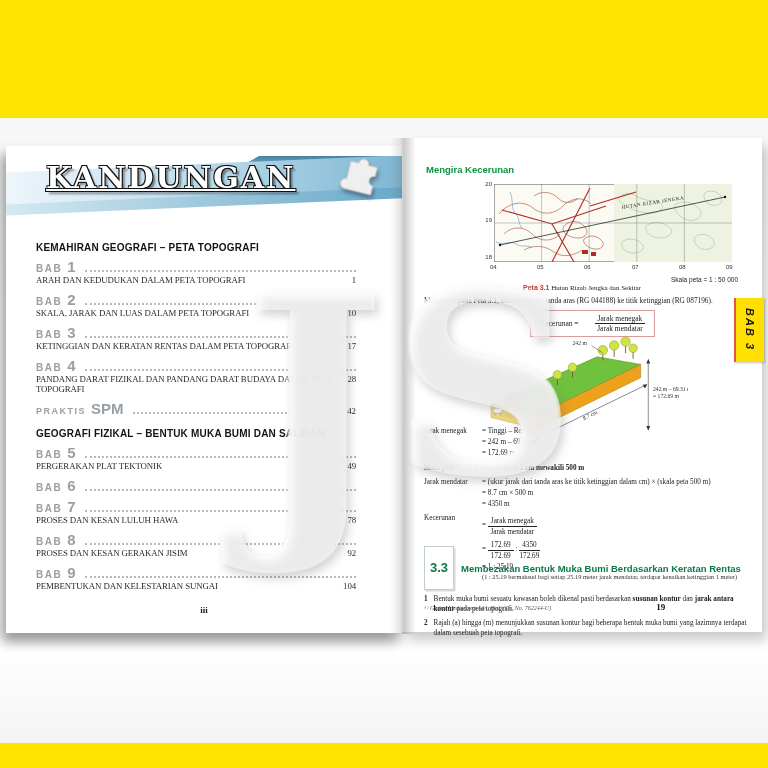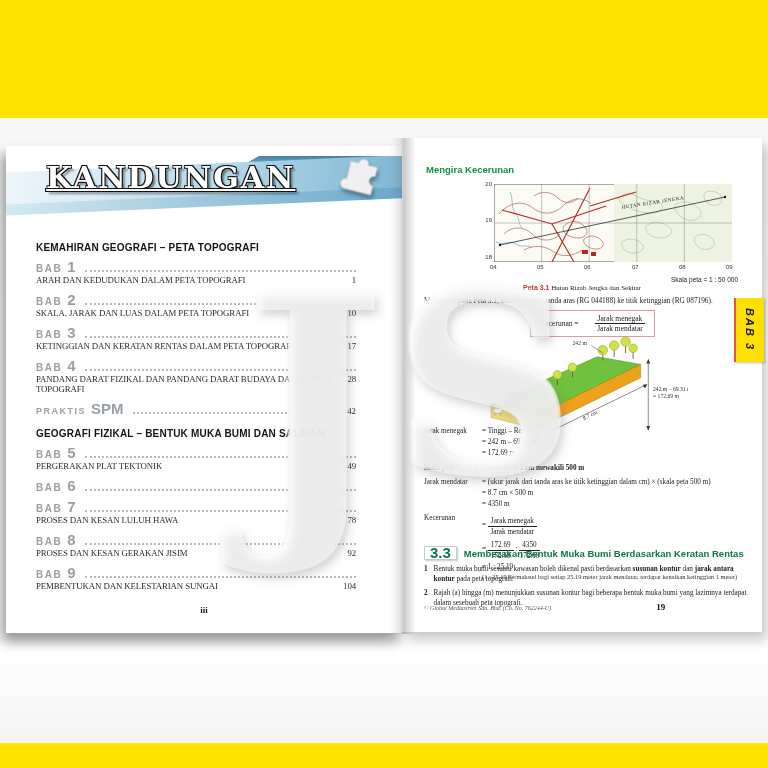--- a/index.html
+++ b/index.html
@@ -79,22 +79,22 @@
     font-family:"Liberation Serif",serif;font-size:7.2px;color:#222;line-height:1.4;}
   .calc-row{display:flex;margin-bottom:2px;}
   .calc-label{width:58px;flex-shrink:0;}
   .calc-lines div{margin-bottom:1px;}
   .skala-line{margin:4px 0 4px 0;}
   .bold{font-weight:bold;}
   .frac-line{margin:3px 0;}
   .note{font-size:6.4px;color:#333;}
   .sec33{position:absolute;left:22px;right:8px;top:408px;}
   .sec33-head{display:flex;align-items:center;gap:7px;}
-  .sec33-num{font-weight:bold;color:#0a7a46;font-size:15px;background:#fff;
-    border:1px solid #c2cfc8;box-shadow:1.5px 1.5px 0 #d9d9d9;padding:0 5px;line-height:12px;}
+  .sec33-num{font-weight:bold;color:#0a7a46;font-size:13px;background:#fff;
+    border:1px solid #c2cfc8;box-shadow:1.5px 1.5px 0 #d9d9d9;padding:15px 5px;line-height:12px;}
   .sec33-title{color:#0a7a46;font-weight:bold;font-size:9.5px;}
   .li{display:flex;gap:6px;margin-top:5px;font-family:"Liberation Serif",serif;font-size:7.2px;line-height:1.35;color:#222;}
   .li-no{font-weight:bold;}
   .rp-footer{position:absolute;left:22px;right:8px;top:464px;display:flex;align-items:baseline;}
   .copyright{font-family:"Liberation Serif",serif;font-style:italic;font-size:6px;color:#555;}
   .rp-pageno{font-family:"Liberation Serif",serif;font-weight:bold;font-size:9px;color:#111;margin-left:105px;}
   .bab-tab{position:absolute;left:332px;top:160px;width:28px;height:64px;background:#ffe000;
     border-left:2.5px solid #e0574a;display:flex;align-items:center;justify-content:center;
     box-shadow:1px 1px 2px rgba(0,0,0,0.25);}
   .bab-tab span{writing-mode:vertical-rl;font-weight:bold;font-style:italic;font-size:11px;

